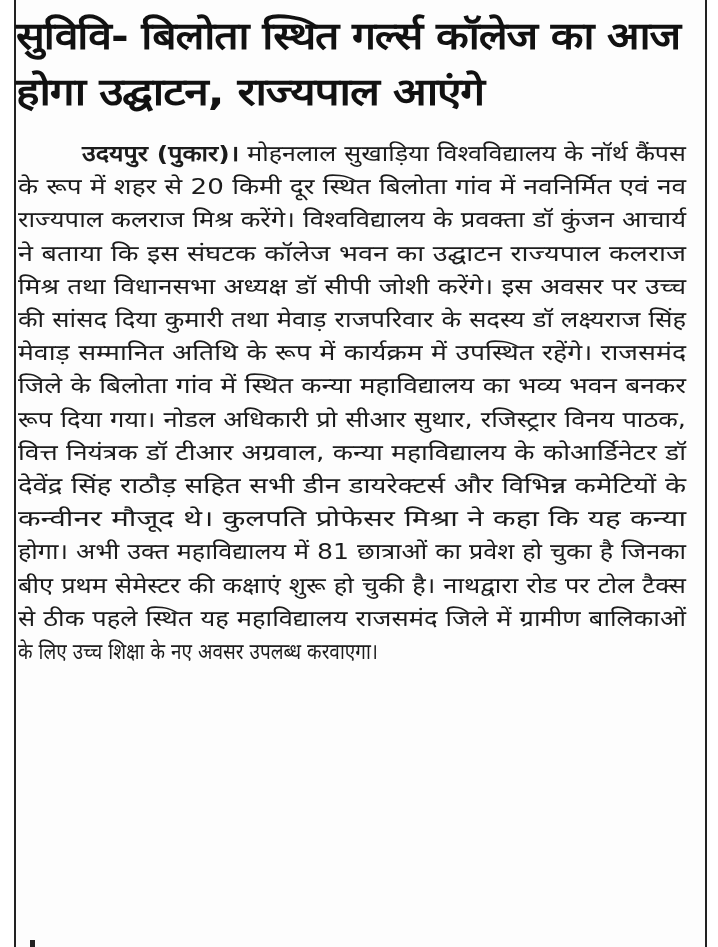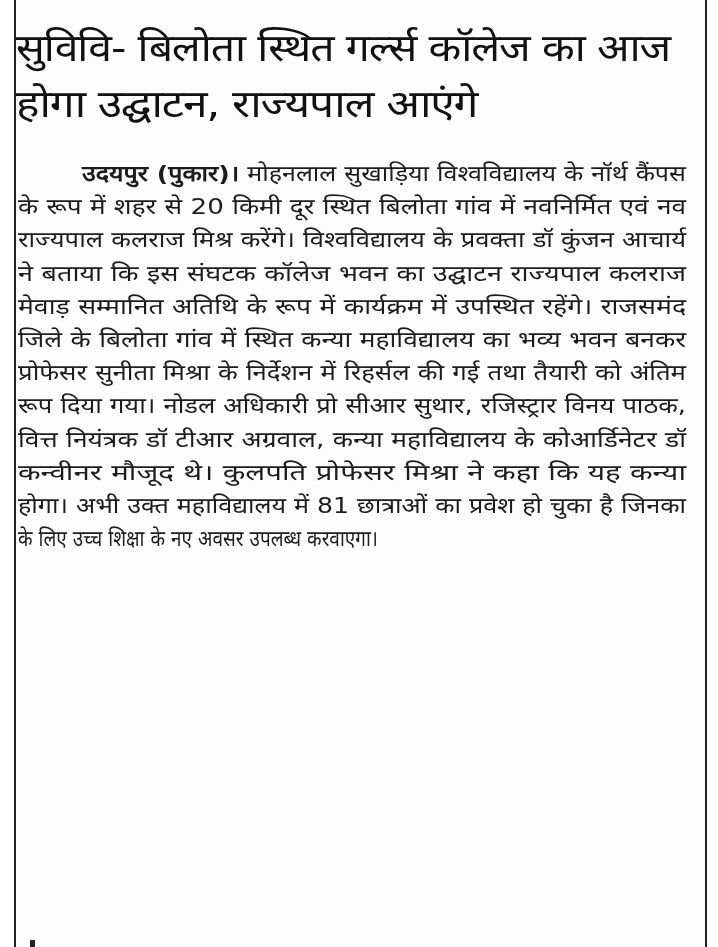--- a/index.html
+++ b/index.html
@@ -22,38 +22,38 @@
       width: 693px;
       height: 947px;
       border-left: 2px solid #222;
       border-right: 2px solid #222;
       box-sizing: border-box;
       background: #fdfdfd;
     }
     .headline {
       position: absolute;
       left: 16px;
-      top: 20px;
+      top: 8px;
       width: 670px;
       margin: 0;
       font-family: "DejaVu Sans", sans-serif;
-      font-weight: normal;
+      font-weight: bold;
       font-size: 38px;
       line-height: 56px;
       letter-spacing: -1px;
       color: #111;
       transform: scaleX(0.86);
       transform-origin: left top;
       white-space: nowrap;
     }
     .headline .hl-line { display: block; }
     .body-text {
       position: absolute;
       left: 18px;
-      top: 157px;
+      top: 137px;
       width: 668px;
       margin: 0;
       font-family: "DejaVu Sans", sans-serif;
       font-size: 22px;
       line-height: 33.2px;
       color: #1c1c1c;
     }
     .body-line {
       display: block;
       white-space: nowrap;
@@ -81,23 +81,27 @@
 <h1 class="headline" style="transform: none;">
   <span class="hl-line" style="display: block; transform: scaleX(1.1217); transform-origin: left top; width: max-content;">सुविवि- बिलोता स्थित गर्ल्स कॉलेज का आज</span>
   <span class="hl-line" style="display: block; transform: scaleX(1.1636); transform-origin: left top; width: max-content;">होगा उद्घाटन, राज्यपाल आएंगे</span>
 </h1>
 
 <div class="body-text">
   <span class="body-line indent"><span class="fit" style="transform: scaleX(1.1381);"><span class="dateline">उदयपुर (पुकार)।</span><span> मोहनलाल सुखाड़िया विश्वविद्यालय के नॉर्थ कैंपस</span></span></span>
   <span class="body-line"><span class="fit" style="transform: scaleX(1.1891);">के रूप में शहर से 20 किमी दूर स्थित बिलोता गांव में नवनिर्मित एवं नव</span></span>
   <span class="body-line"><span class="fit" style="transform: scaleX(1.1635);">राज्यपाल कलराज मिश्र करेंगे। विश्वविद्यालय के प्रवक्ता डॉ कुंजन आचार्य</span></span>
   <span class="body-line"><span class="fit" style="transform: scaleX(1.2277);">ने बताया कि इस संघटक कॉलेज भवन का उद्घाटन राज्यपाल कलराज</span></span>
+  <span class="body-line"><span class="fit" style="transform: scaleX(1.1873);">मिश्र तथा विधानसभा अध्यक्ष डॉ सीपी जोशी करेंगे। इस अवसर पर उच्च</span></span>
+  <span class="body-line"><span class="fit" style="transform: scaleX(1.1593);">की सांसद दिया कुमारी तथा मेवाड़ राजपरिवार के सदस्य डॉ लक्ष्यराज सिंह</span></span>
   <span class="body-line"><span class="fit" style="transform: scaleX(1.2065);">मेवाड़ सम्मानित अतिथि के रूप में कार्यक्रम में उपस्थित रहेंगे।  राजसमंद</span></span>
   <span class="body-line"><span class="fit" style="transform: scaleX(1.1966);">जिले के बिलोता गांव में स्थित कन्या महाविद्यालय का भव्य भवन बनकर</span></span>
-  <span class="body-line"><span class="fit" style="transform: scaleX(1.1685);">प्रोफेसर सुनीता मिश्रा के निर्देशन में रिहर्सल की गई तथा तैयारी को अंतिम</span></span>
   <span class="body-line"><span class="fit" style="transform: scaleX(1.1587);">रूप दिया गया। नोडल अधिकारी प्रो सीआर सुथार, रजिस्ट्रार विनय पाठक,</span></span>
   <span class="body-line"><span class="fit" style="transform: scaleX(1.1986);">वित्त नियंत्रक डॉ टीआर अग्रवाल, कन्या महाविद्यालय के कोआर्डिनेटर डॉ</span></span>
+  <span class="body-line"><span class="fit" style="transform: scaleX(1.2469);">देवेंद्र सिंह राठौड़ सहित सभी डीन डायरेक्टर्स और विभिन्न कमेटियों के</span></span>
   <span class="body-line"><span class="fit" style="transform: scaleX(1.339);">कन्वीनर मौजूद थे। कुलपति प्रोफेसर मिश्रा ने कहा कि यह कन्या</span></span>
   <span class="body-line"><span class="fit" style="transform: scaleX(1.1416);">होगा। अभी उक्त महाविद्यालय में 81 छात्राओं का प्रवेश हो चुका है जिनका</span></span>
+  <span class="body-line"><span class="fit" style="transform: scaleX(1.1529);">बीए प्रथम सेमेस्टर की कक्षाएं शुरू हो चुकी है। नाथद्वारा रोड पर टोल टैक्स</span></span>
+  <span class="body-line"><span class="fit" style="transform: scaleX(1.1567);">से ठीक पहले स्थित यह महाविद्यालय राजसमंद जिले में ग्रामीण बालिकाओं</span></span>
   <span class="body-line"><span class="fit" style="transform: scaleX(0.86);">के लिए उच्च शिक्षा के नए अवसर उपलब्ध करवाएगा।</span></span>
 </div>
 
 <div class="bottom-mark"></div>
 
 </body></html>

